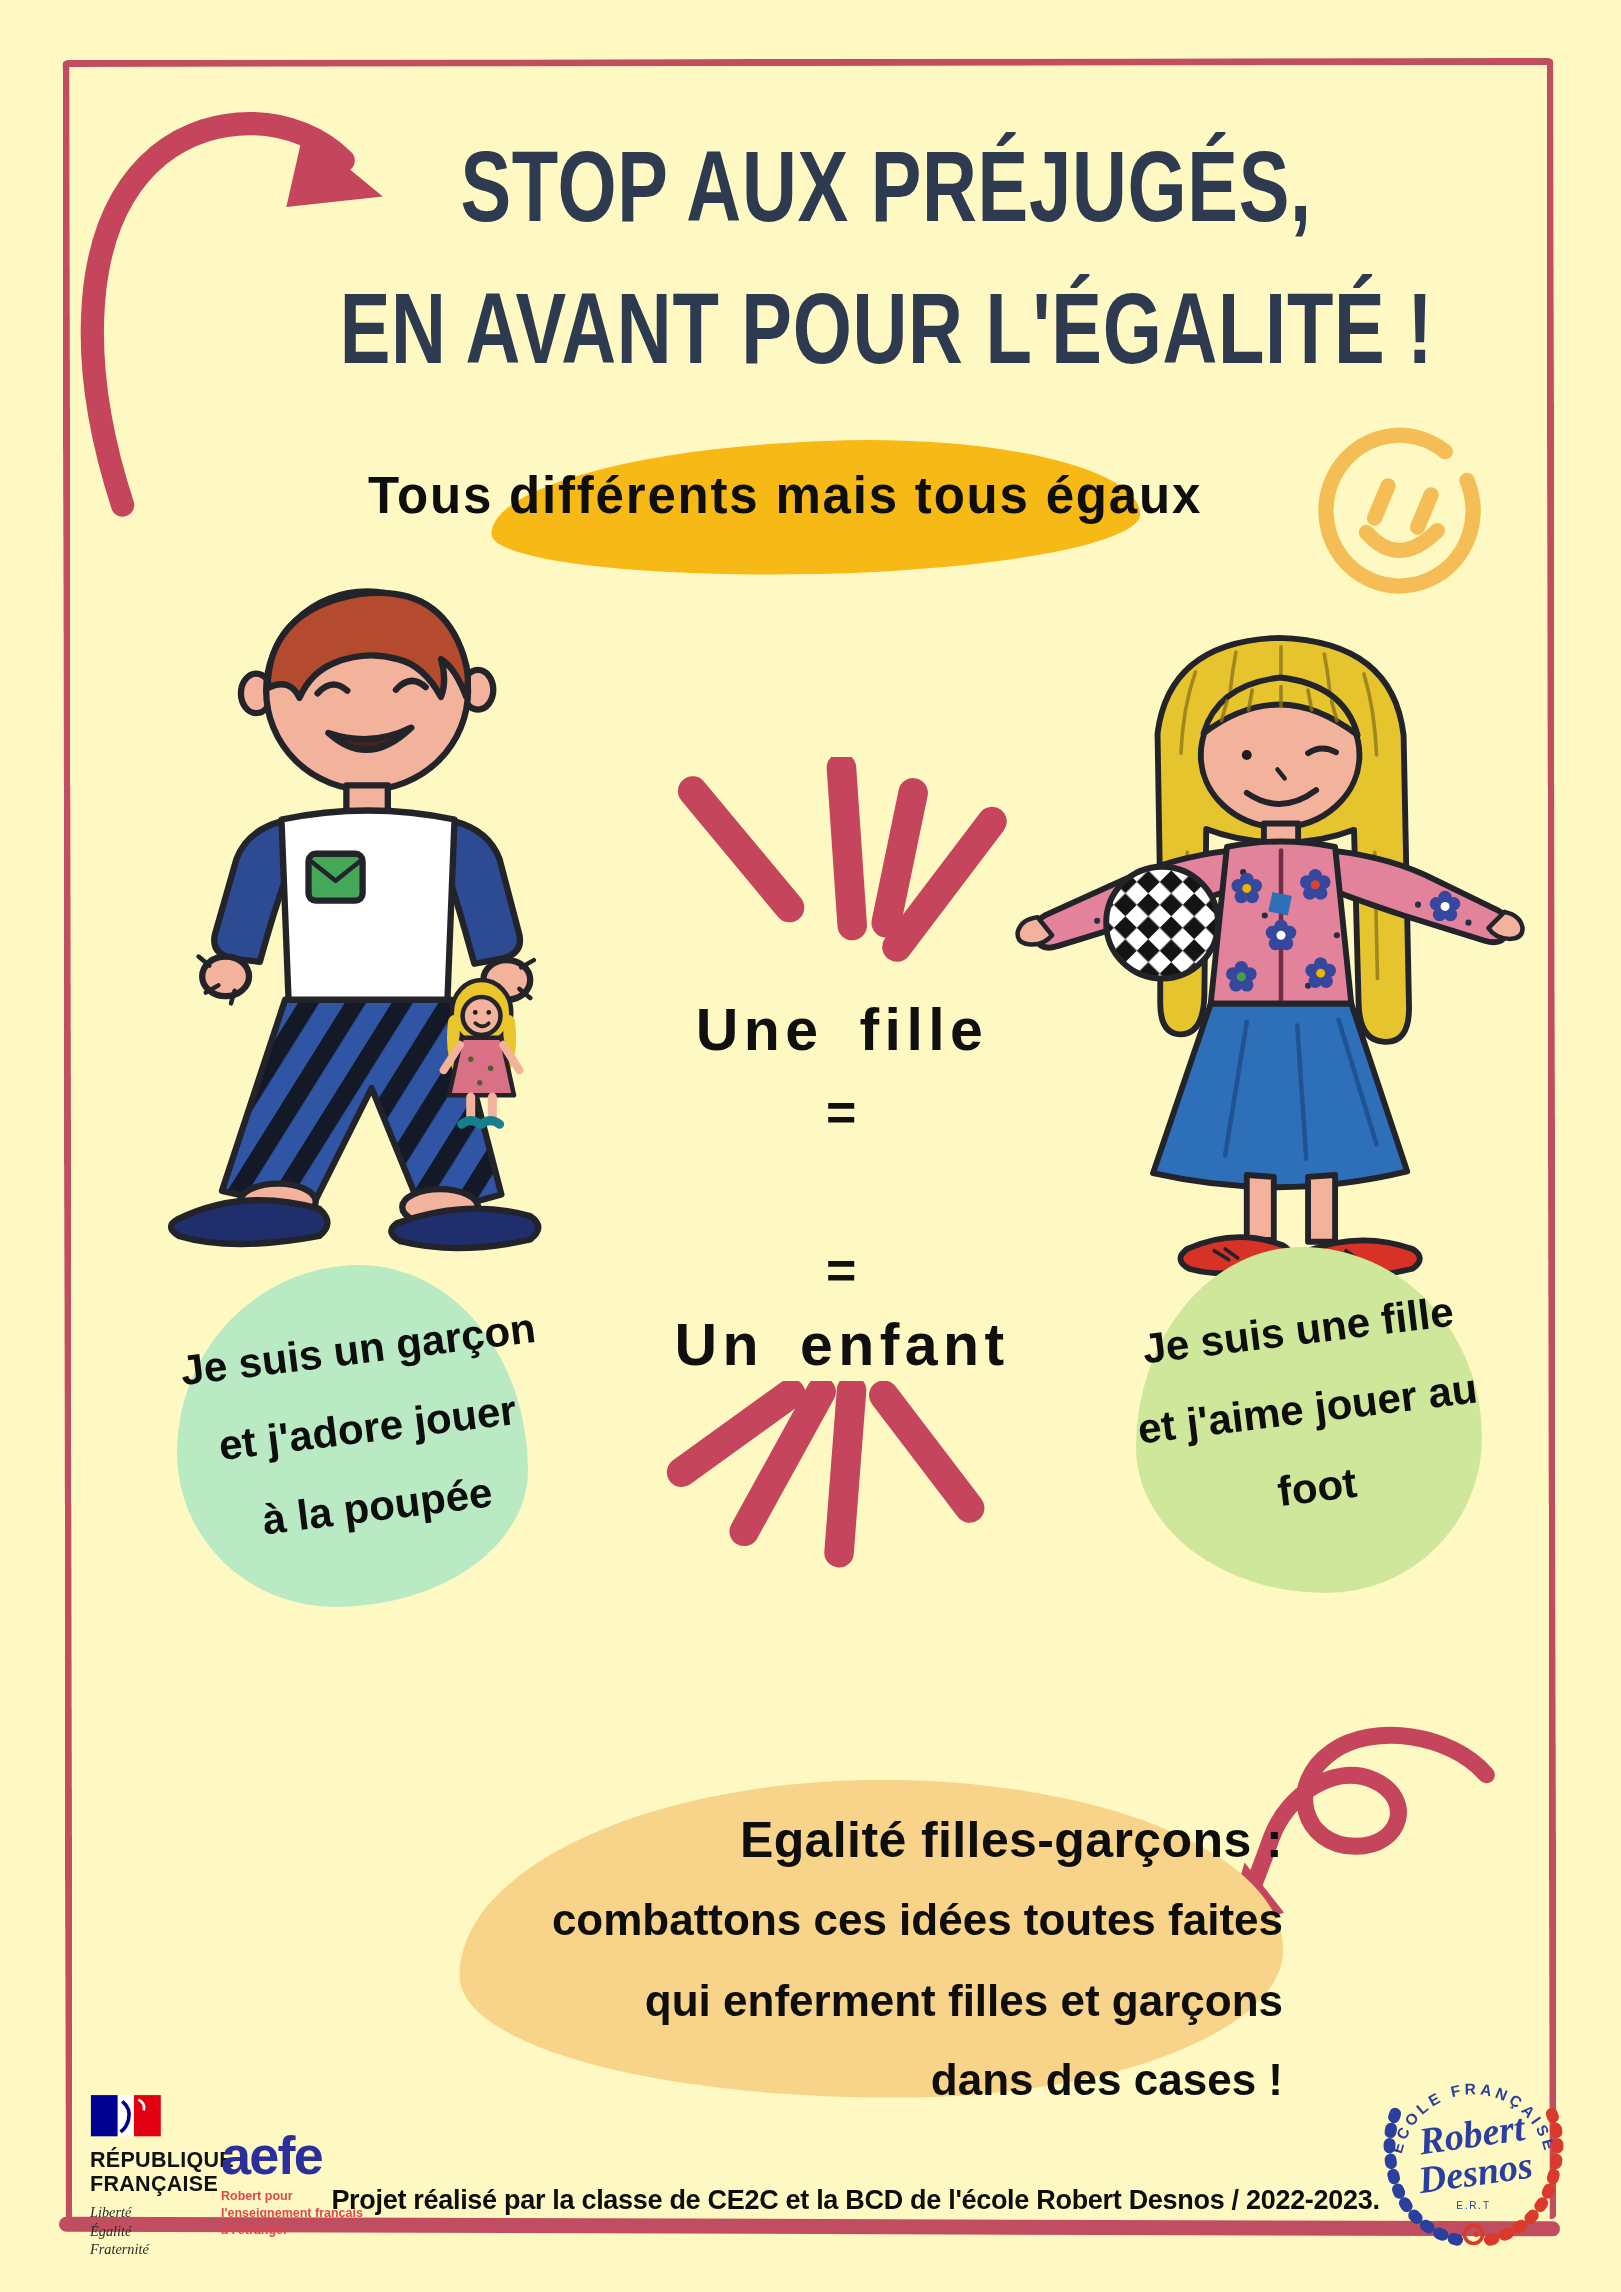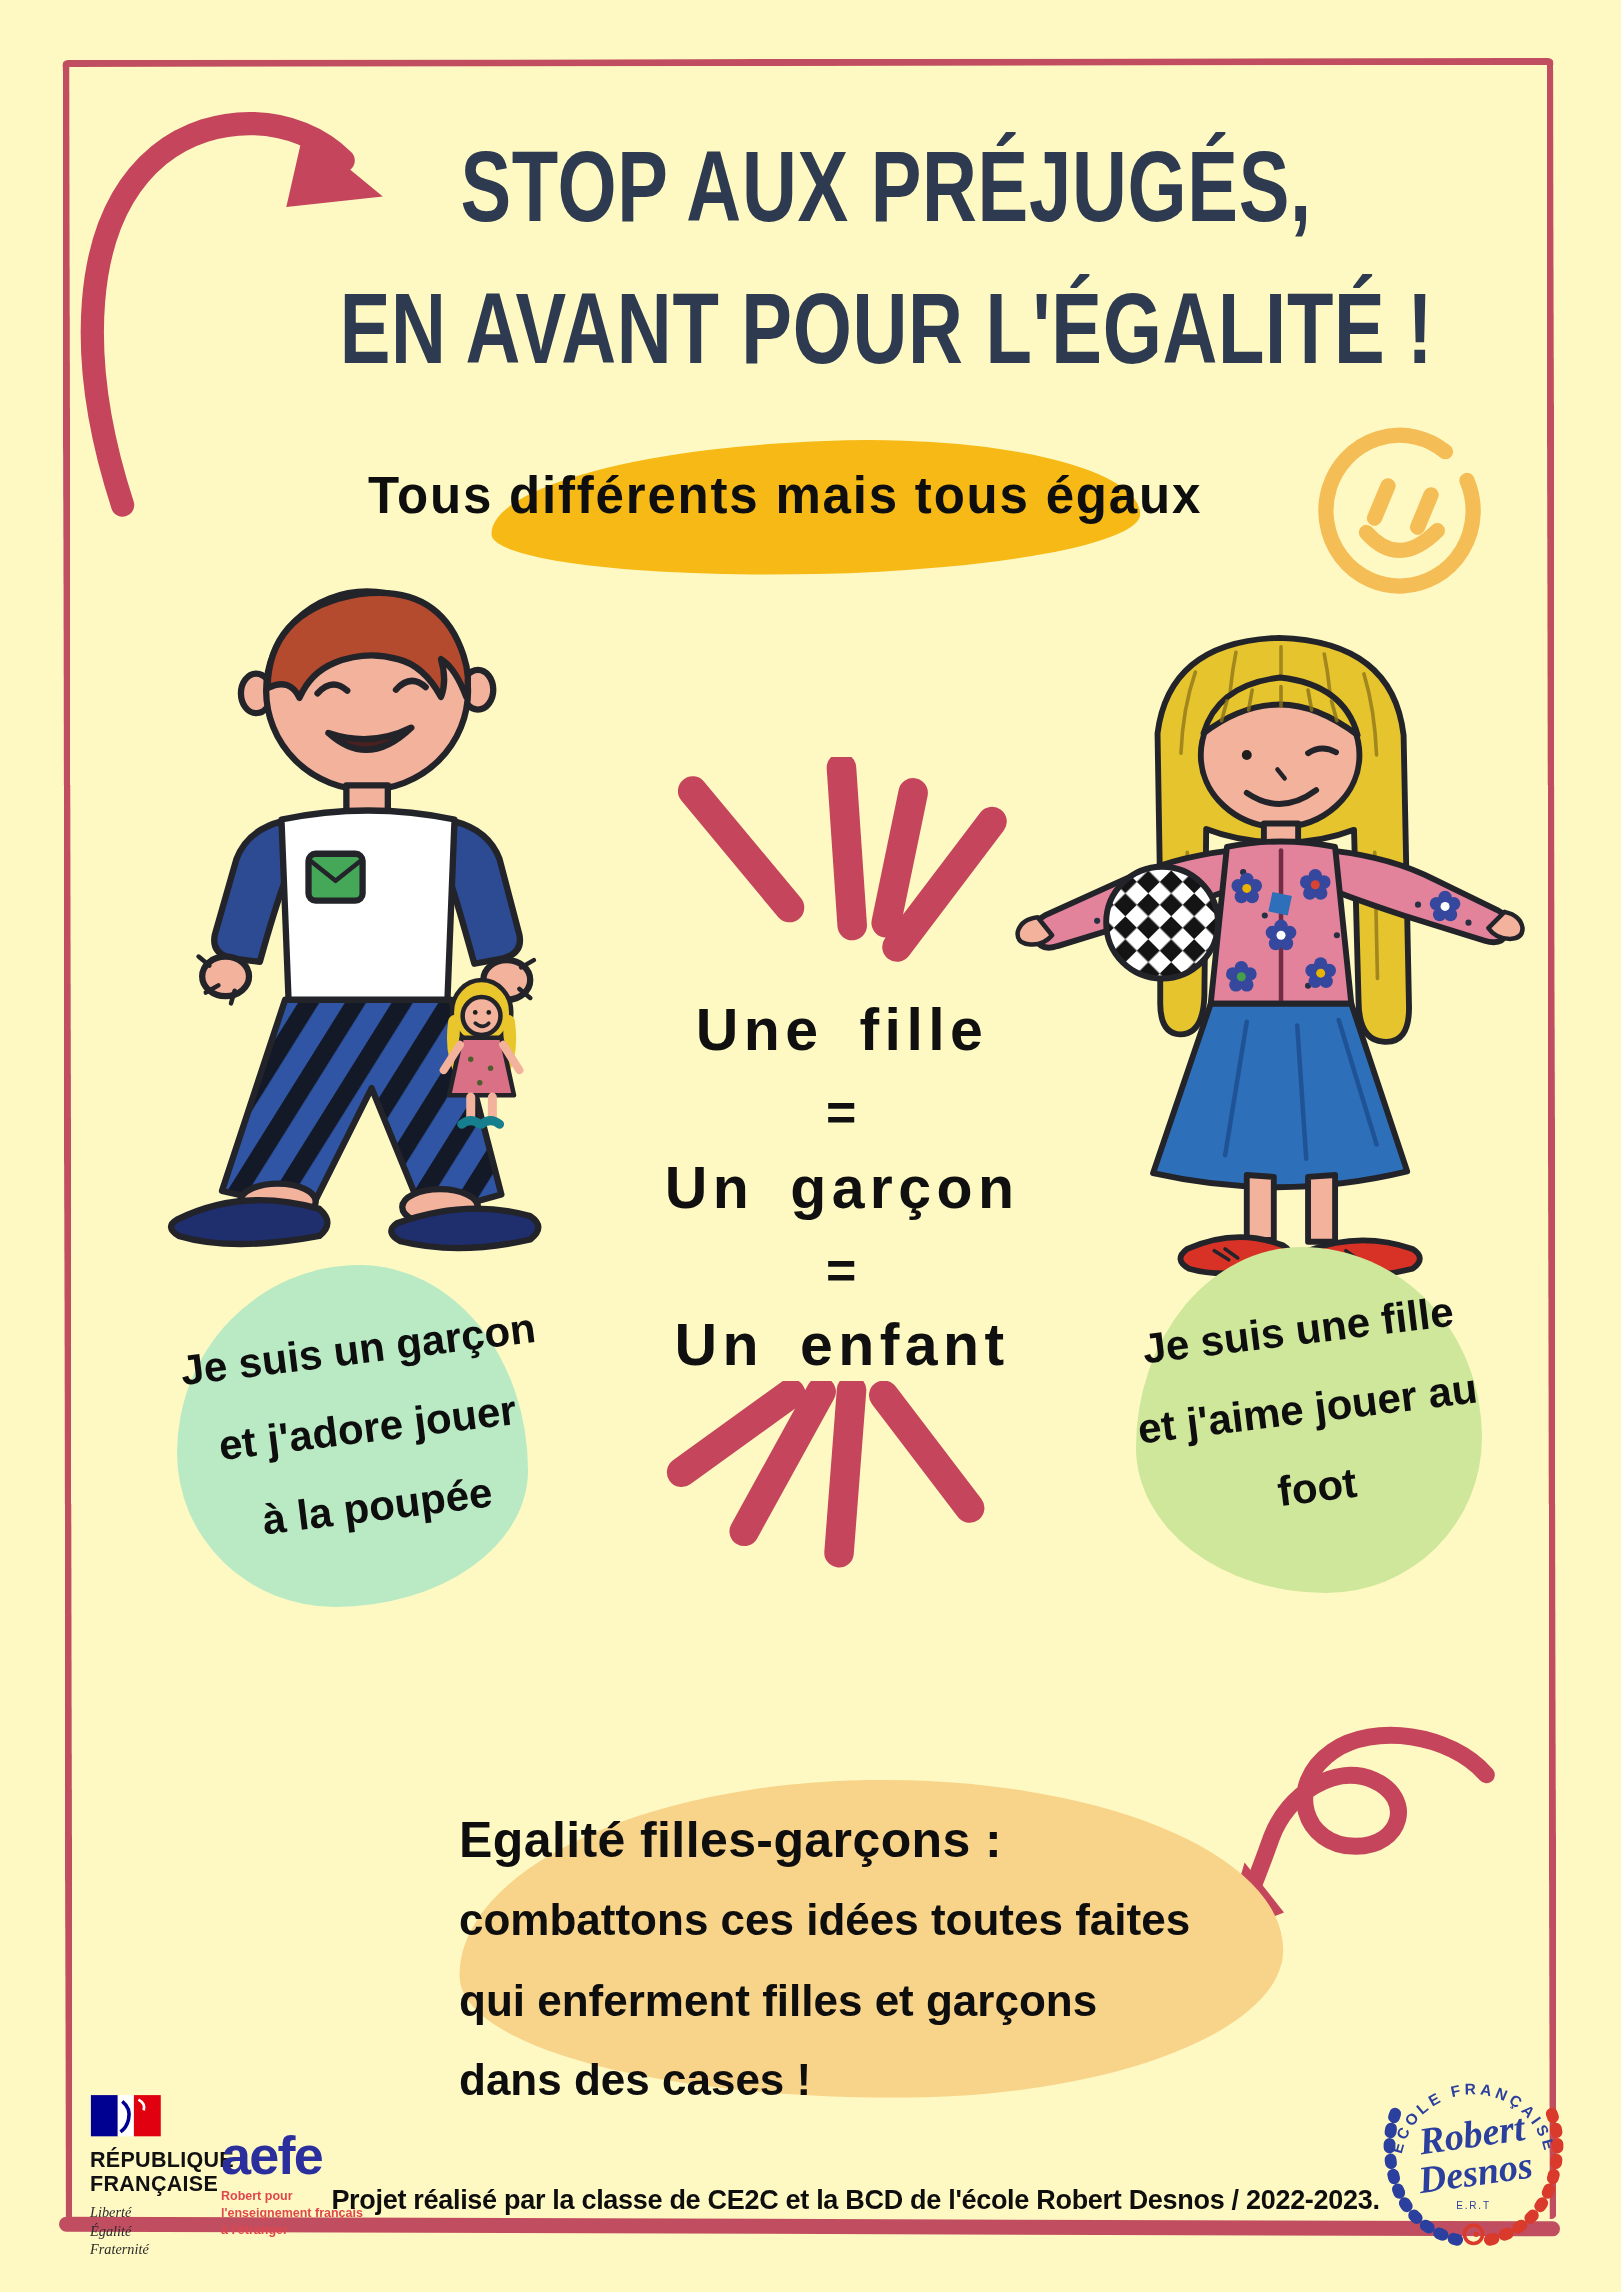--- a/index.html
+++ b/index.html
@@ -14,21 +14,21 @@
   .subtitle{left:0;top:466px;width:1514px;text-align:center;font-size:51px;font-weight:700;letter-spacing:1.8px;color:#0e0e0e;padding-left:28px;}
   .equality{left:206px;top:996px;width:1272px;height:385px;text-align:center;color:#101010;}
   .eq-word{position:absolute;left:0;width:100%;font-size:59px;font-weight:600;letter-spacing:5.4px;word-spacing:14.3px;}
   .eq-sign{position:absolute;left:0;width:100%;font-size:52px;font-weight:700;letter-spacing:1.8px;}
   .blob-left{left:177px;top:1265px;width:351px;height:342px;background:#b9eac4;border-radius:52% 48% 55% 45% / 55% 60% 40% 45%;}
   .blob-right{left:1136px;top:1247px;width:346px;height:346px;background:#cfe79a;border-radius:48% 52% 45% 55% / 58% 55% 45% 42%;}
   .bubble-text{width:627px;text-align:center;font-size:42px;font-weight:600;line-height:79px;color:#0e0e0e;white-space:nowrap;}
   .bt-left{left:54px;top:1309px;transform:rotate(-7deg);}
   .bt-right{left:994px;top:1290px;transform:rotate(-7deg);}
   .orange-blob{left:459px;top:1780px;width:824px;height:318px;background:#f8d48a;border-radius:50% 50% 45% 55% / 60% 55% 45% 40%;transform:rotate(-0.8deg);}
-  .message{left:459px;top:1811px;width:824px;height:304px;text-align:left;color:#0e0e0e;}
+  .message{left:459px;top:1811px;width:824px;height:304px;text-align:right;color:#0e0e0e;}
   .msg-l1{position:absolute;left:0;width:100%;top:0;font-size:50px;font-weight:700;letter-spacing:0.4px;}
   .msg-l{position:absolute;left:0;width:100%;font-size:44px;font-weight:600;}
   .caption{left:296px;top:2185px;width:1119px;text-align:center;font-size:27px;font-weight:700;letter-spacing:-0.3px;color:#0e0e0e;}
   .rf-block{left:90px;top:2094px;width:170px;color:#111;}
   .rf-name{font-size:21.5px;font-weight:700;line-height:1.08;letter-spacing:0.3px;margin-top:5.4px;}
   .rf-motto{font-family:"Liberation Serif",serif;font-style:italic;font-size:14.3px;line-height:1.3;color:#2a2a2a;margin-top:7.2px;}
   .aefe-block{left:221px;top:2133px;width:179px;}
   .aefe-word{font-size:54px;font-weight:700;color:#2b2f9e;letter-spacing:-1.8px;line-height:0.85;}
   .aefe-sub{font-size:12.5px;font-weight:600;color:#e0474c;line-height:1.35;margin-top:9px;}
 </style>
@@ -190,21 +190,20 @@
       <line x1="22" y1="38" x2="130" y2="168"></line>
       <line x1="188" y1="12" x2="200" y2="188"></line>
       <line x1="268" y1="40" x2="238" y2="185"></line>
       <line x1="356" y1="72" x2="250" y2="212"></line>
     </g>
   </svg>
 
   <div class="abs equality">
     <div class="eq-word" style="top:0">Une fille</div>
     <div class="eq-sign" style="top:86px">=</div>
-    <div class="eq-word" style="top:158px">Un garçon</div>
     <div class="eq-sign" style="top:244px">=</div>
     <div class="eq-word" style="top:315px">Un enfant</div>
   </div>
 
   <svg class="abs" style="left:658px;top:1381px;width:363px;height:246px" viewBox="0 0 405 275">
     <g stroke="#c4455c" stroke-width="33" stroke-linecap="round">
       <line x1="148" y1="14" x2="26" y2="102"></line>
       <line x1="182" y1="12" x2="96" y2="168"></line>
       <line x1="216" y1="10" x2="202" y2="192"></line>
       <line x1="252" y1="16" x2="348" y2="142"></line>

